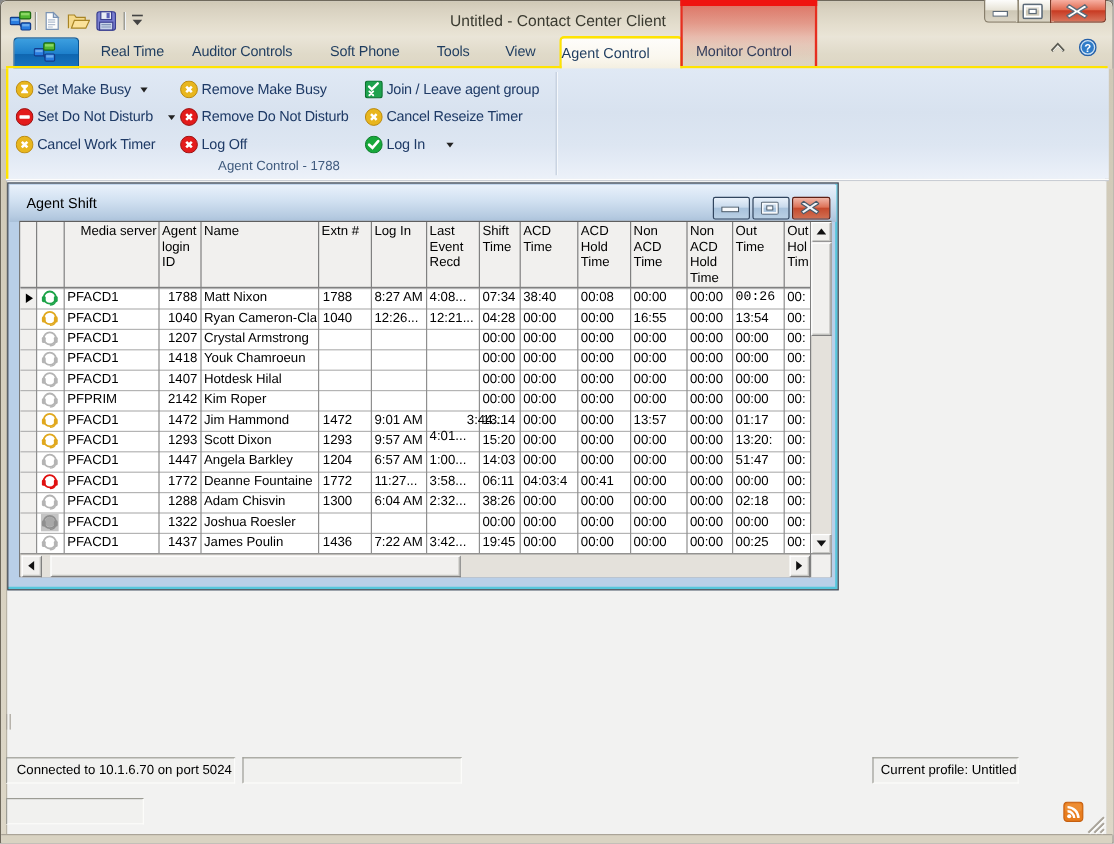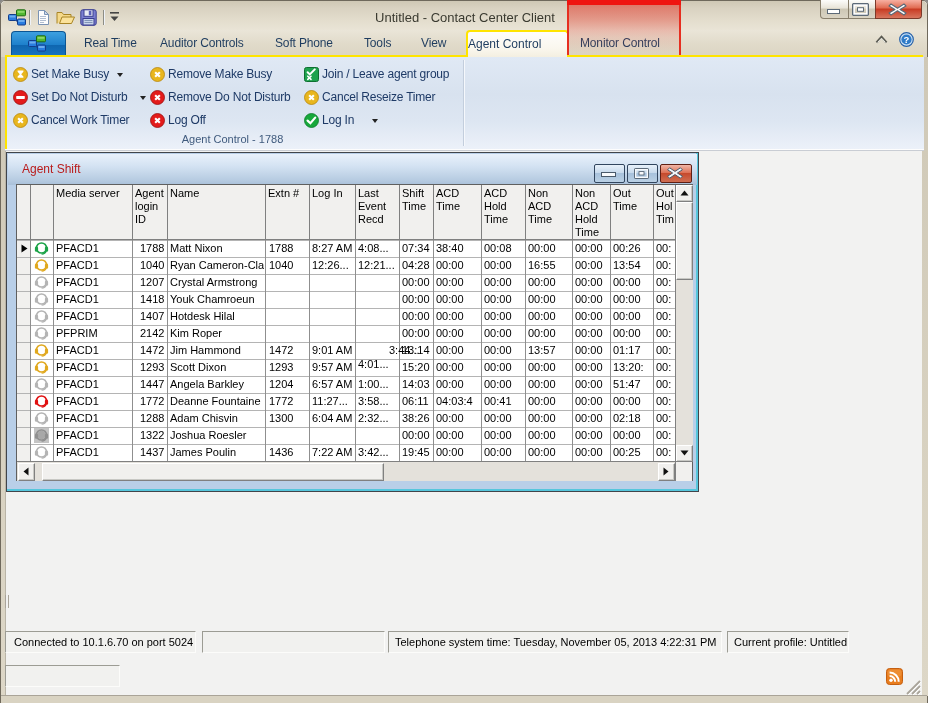--- a/index.html
+++ b/index.html
@@ -39,21 +39,21 @@
 .darr{position:absolute;width:0;height:0;border-left:3.5px solid transparent;border-right:3.5px solid transparent;border-top:4px solid #222;}
 #grplabel{position:absolute;left:150px;top:133px;width:165px;text-align:center;font-size:11px;color:#3f5a7d;}
 #grpsep{position:absolute;left:463px;top:60px;width:1px;height:86px;background:#c3cedd;box-shadow:1px 0 0 #f5f8fc;}
 
 #client{position:absolute;left:5px;top:151px;width:916px;height:544px;background:#f2f2f1;border-left:1px solid #b9b4a6;}
 
 #asw{position:absolute;left:6px;top:152px;width:691px;height:338px;background:#b9cfe8;
   border:1px solid #41454b;box-shadow:inset -2px -2px 0 #56c6dc;}
 #aswtitle{position:absolute;left:1px;top:1px;width:689px;height:31px;
   background:linear-gradient(180deg,#e9f1fb 0%,#d3e2f2 40%,#b6cbe1 85%,#a9c0d9 100%);}
-#aswname{position:absolute;left:15px;top:9px;font-size:12px;color:#b91c1c;}
+#aswname{position:absolute;left:15px;top:9px;font-size:12px;color:#000000;}
 .awb{position:absolute;top:11px;width:29px;height:17px;border:1px solid #31455e;border-radius:2px;
   background:linear-gradient(180deg,#e8f1fa 0%,#c8daec 45%,#a8c2dc 50%,#bad0e4 100%);}
 .awb.close{background:linear-gradient(180deg,#f0b6a8 0%,#dd7257 45%,#c64a2d 50%,#cf6e52 100%);border-color:#5e1f14;}
 
 #grid{position:absolute;left:9px;top:31px;width:675px;height:295px;background:#f1f0ee;border:1px solid #5f5f5f;}
 .vl{position:absolute;width:1px;background:#808080;}
 .vl2{position:absolute;width:1px;background:#8f8f8f;}
 .hl{position:absolute;height:1px;background:#b4b4b4;}
 .htx{position:absolute;font-size:11px;line-height:13px;color:#000;white-space:nowrap;overflow:hidden;}
 .ctx{position:absolute;font-size:11px;line-height:16px;color:#000;white-space:nowrap;overflow:hidden;}
@@ -259,21 +259,21 @@
 <div class="vl" style="left:464px;top:0;height:55px;"></div>
 <div class="vl2" style="left:464px;top:55px;height:221px;"></div>
 <div class="vl" style="left:508px;top:0;height:55px;"></div>
 <div class="vl2" style="left:508px;top:55px;height:221px;"></div>
 <div class="vl" style="left:555px;top:0;height:55px;"></div>
 <div class="vl2" style="left:555px;top:55px;height:221px;"></div>
 <div class="vl" style="left:593px;top:0;height:55px;"></div>
 <div class="vl2" style="left:593px;top:55px;height:221px;"></div>
 <div class="vl" style="left:636px;top:0;height:55px;"></div>
 <div class="vl2" style="left:636px;top:55px;height:221px;"></div>
-<div class="htx" style="left:39px;top:2px;width:75px;">Media server</div>
+<div class="htx" style="left:50px;top:2px;width:75px;">Media server</div>
 <div class="htx" style="left:118px;top:2px;width:31px;">Agent<br>login<br>ID</div>
 <div class="htx" style="left:153px;top:2px;width:94px;">Name</div>
 <div class="htx" style="left:251px;top:2px;width:40px;">Extn #</div>
 <div class="htx" style="left:295px;top:2px;width:42px;">Log In</div>
 <div class="htx" style="left:341px;top:2px;width:40px;">Last<br>Event<br>Recd</div>
 <div class="htx" style="left:385px;top:2px;width:30px;">Shift<br>Time</div>
 <div class="htx" style="left:419px;top:2px;width:44px;">ACD<br>Time</div>
 <div class="htx" style="left:467px;top:2px;width:40px;">ACD<br>Hold<br>Time</div>
 <div class="htx" style="left:511px;top:2px;width:43px;">Non<br>ACD<br>Time</div>
 <div class="htx" style="left:558px;top:2px;width:34px;">Non<br>ACD<br>Hold<br>Time</div>
@@ -289,21 +289,21 @@
 <div class="ctx" style="left:123px;top:55px;width:26px;">1788</div>
 <div class="ctx" style="left:153px;top:55px;width:94px;">Matt Nixon</div>
 <div class="ctx" style="left:252px;top:55px;width:39px;">1788</div>
 <div class="ctx" style="left:295px;top:55px;width:42px;">8:27 AM</div>
 <div class="ctx" style="left:341px;top:55px;width:40px;">4:08...</div>
 <div class="ctx" style="left:385px;top:55px;width:30px;">07:34</div>
 <div class="ctx" style="left:419px;top:55px;width:44px;">38:40</div>
 <div class="ctx" style="left:467px;top:55px;width:40px;">00:08</div>
 <div class="ctx" style="left:511px;top:55px;width:43px;">00:00</div>
 <div class="ctx" style="left:558px;top:55px;width:34px;">00:00</div>
-<div class="ctx" style="left:596px;top:55px;width:39px;">00:26</div>
+<div class="ctx" style="left:596px;top:55px;width:39px;font-family:Liberation Mono, monospace;">00:26</div>
 <div class="ctx" style="left:639px;top:55px;width:19px;">00:</div>
 <div class="abs" style="left:17px;top:73px;width:15px;height:15px;"><svg width="15" height="15" viewBox="0 0 15 15">
 <circle cx="7.5" cy="7" r="5.1" fill="none" stroke="#e0a81e" stroke-width="1.5"></circle>
 <rect x="0.9" y="5.6" width="3.2" height="5.2" rx="1.3" fill="#e0a81e"></rect>
 <rect x="10.9" y="5.6" width="3.2" height="5.2" rx="1.3" fill="#e0a81e"></rect>
 <path d="M12.2 10.2 q-0.8 2.9 -4.6 2.9" fill="none" stroke="#e0a81e" stroke-width="1.2"></path>
           </svg></div>
 <div class="ctx" style="left:39px;top:72px;width:75px;">PFACD1</div>
 <div class="ctx" style="left:123px;top:72px;width:26px;">1040</div>
 <div class="ctx" style="left:153px;top:72px;width:94px;">Ryan Cameron-Clark</div>
@@ -535,21 +535,20 @@
 <div class="sbtn" style="left:641px;top:278px;width:15px;height:16px;"></div>
 <svg class="abs" style="left:646px;top:282px" width="6" height="9" viewBox="0 0 6 9">
           <path d="M0.5 0.5 L0.5 8.5 L5.5 4.5 Z" fill="#111"></path>
         </svg>
 <div class="abs" style="left:658px;top:276px;width:16px;height:19px;background:#f1f0ee;border-left:1px solid #808080;border-top:1px solid #808080;"></div>
 </div>
 </div>
 <div class="abs" style="left:8px;top:595px;width:1px;height:13px;background:#a9a49a;box-shadow:-3px 0 0 #a9a49a;"></div>
 <div class="sbox" style="left:5px;top:631px;width:189px;"><span style="padding-left:8px">Connected to 10.1.6.70 on port 5024</span></div>
 <div class="sbox" style="left:202px;top:631px;width:181px;"></div>
-<div class="sbox" style="left:388px;top:631px;width:332px;"><span style="padding-left:6px">Telephone system time: Tuesday, November 05, 2013 4:22:31 PM</span></div>
 <div class="sbox" style="left:727px;top:631px;width:120px;"><span style="padding-left:6px">Current profile: Untitled</span></div>
 <div class="sbox" style="left:5px;top:665px;width:113px;"></div>
 <svg class="abs" style="left:886px;top:668px" width="17" height="17" viewBox="0 0 17 17">
 <rect x="0.5" y="0.5" width="16" height="16" rx="3" fill="#e87d1e" stroke="#c55f10"></rect>
 <rect x="1.5" y="1.5" width="14" height="7" rx="3" fill="#f09a45" opacity="0.55"></rect>
 <circle cx="5" cy="12.2" r="1.7" fill="#fff"></circle>
 <path d="M3.6 8.1 a5.6 5.6 0 0 1 5.6 5.6 M3.6 4.6 a9.1 9.1 0 0 1 9.1 9.1" fill="none" stroke="#fff" stroke-width="2"></path>
     </svg>
 <svg class="abs" style="left:903px;top:677px" width="19" height="19" viewBox="0 0 19 19">
 <g stroke="#a9a49a" stroke-width="1.8">

